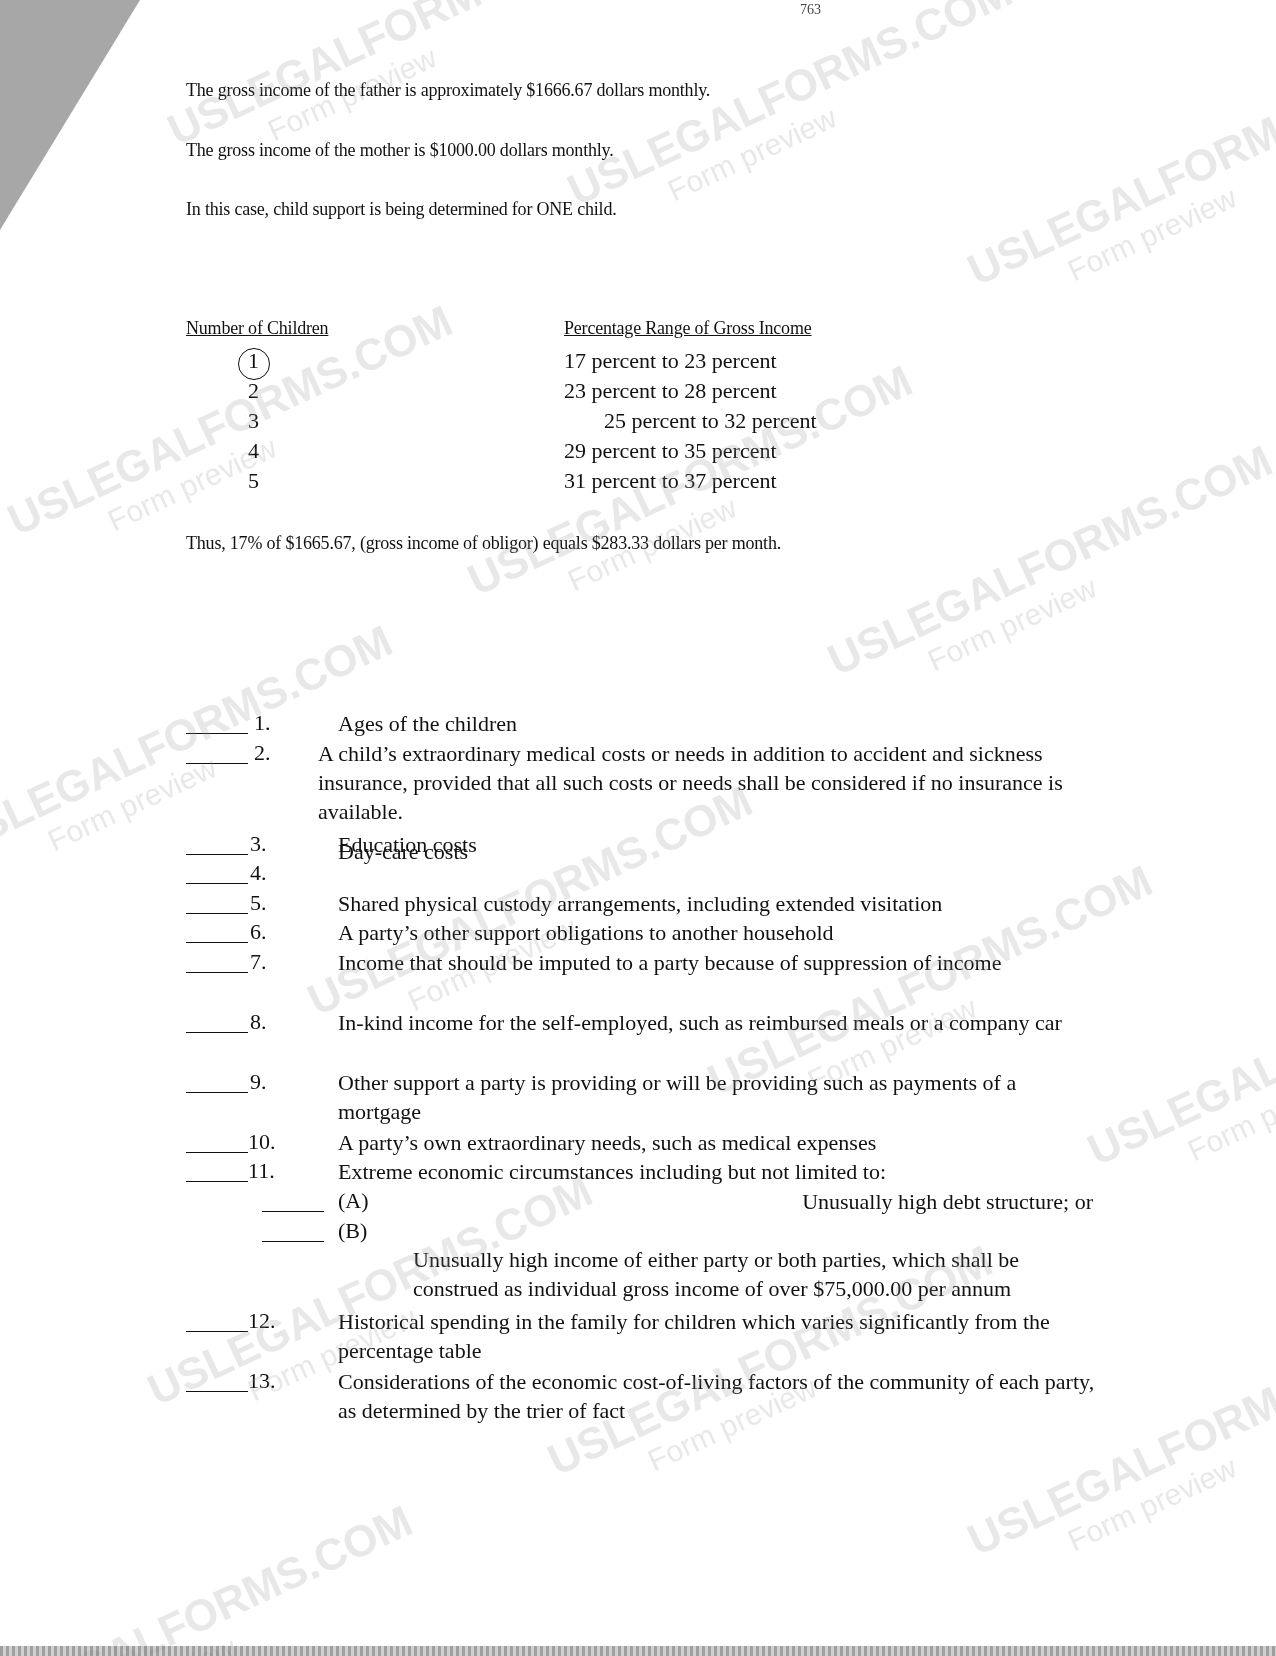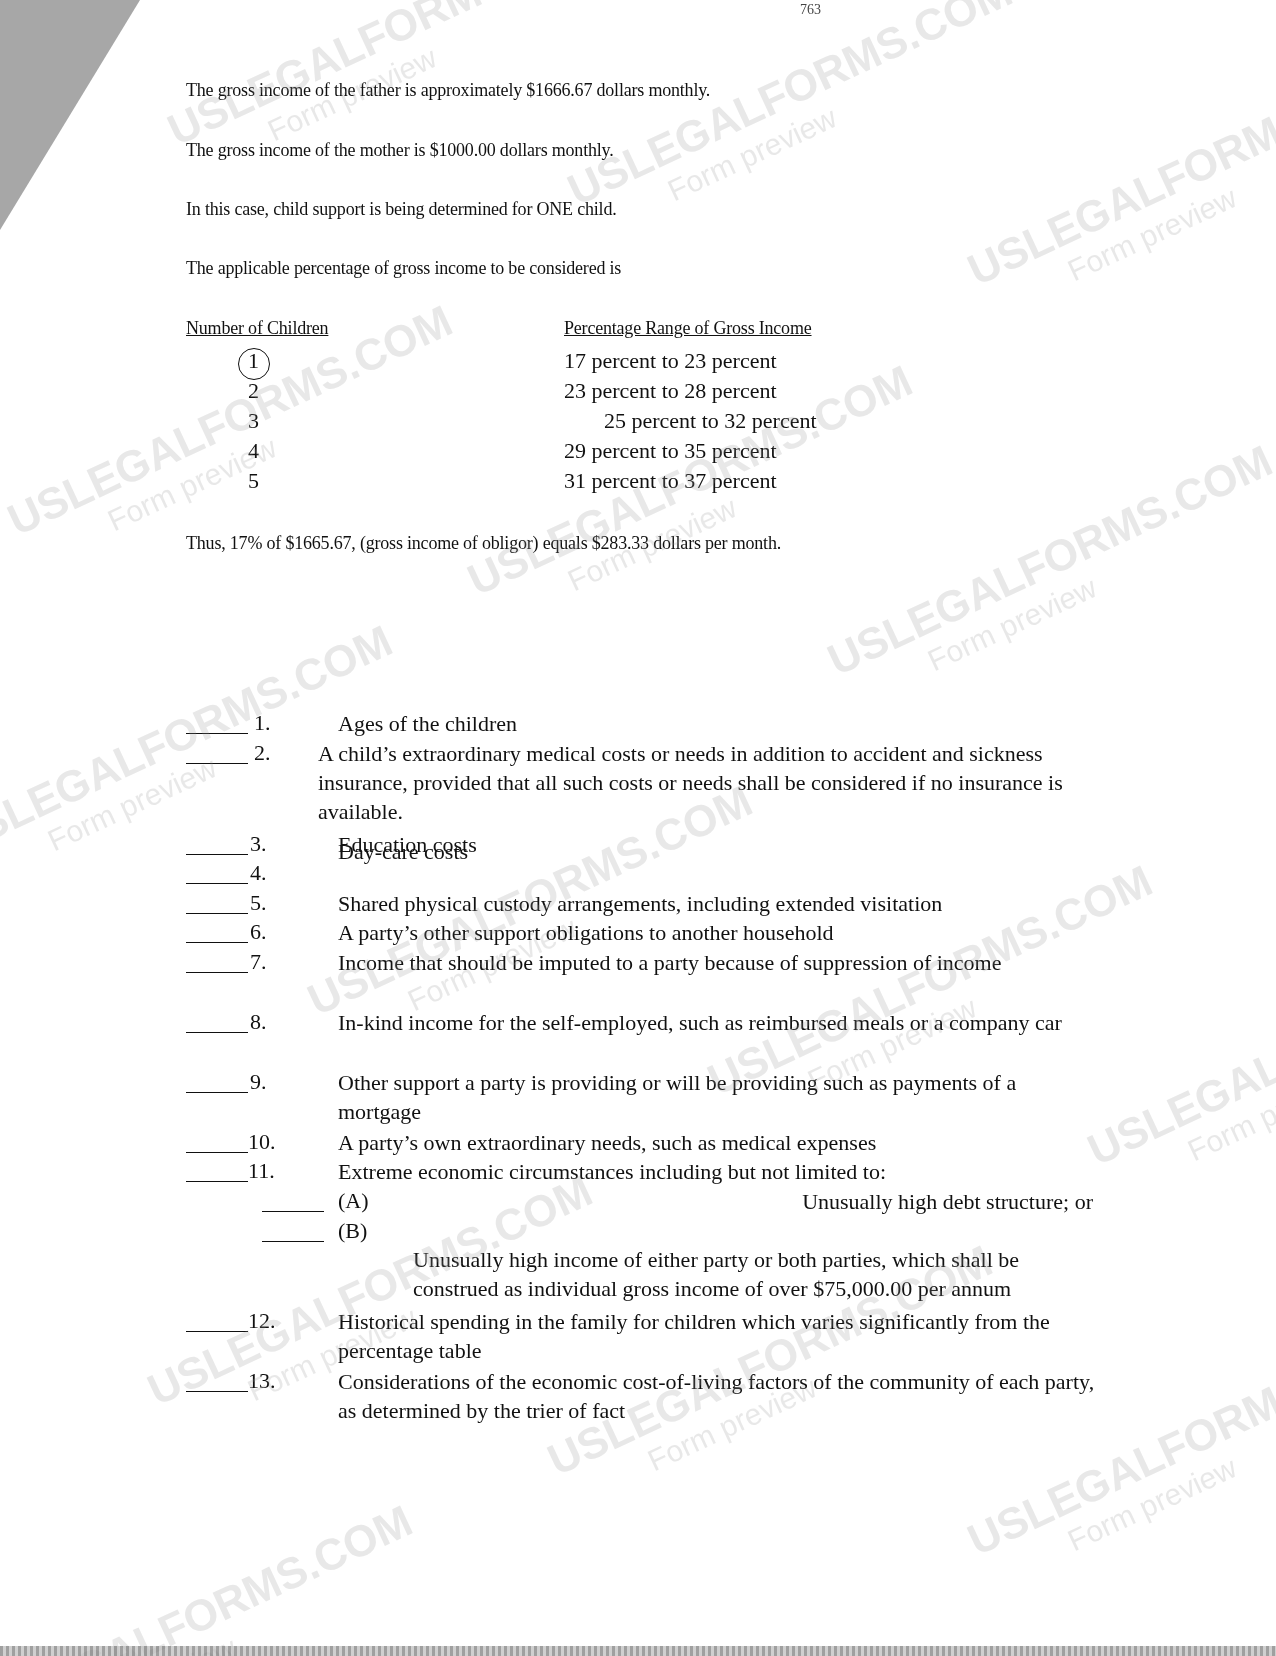--- a/index.html
+++ b/index.html
@@ -26,21 +26,20 @@
 </head>
 <body>
 
 <div class="page">
   <div class="corner"></div>
   <div class="top-mark">763</div>
 
   <div class="line" style="left:186px;top:80px;">The gross income of the father is approximately $1666.67 dollars monthly.</div>
   <div class="line" style="left:186px;top:140px;">The gross income of the mother is $1000.00 dollars monthly.</div>
   <div class="line" style="left:186px;top:199px;">In this case, child support is being determined for ONE child.</div>
-  <div class="line" style="left:186px;top:258px;">The applicable percentage of gross income to be considered is</div>
 
   <div>
     <div class="line u" style="left:186px;top:318px;">Number of Children</div>
     <div class="line u" style="left:564px;top:318px;">Percentage Range of Gross Income</div>
 
     <div class="circle" style="left:238px;top:348px;"></div>
     <div class="tbl-row" style="left:248px;top:348px;">1</div>
     <div class="tbl-row" style="left:564px;top:348px;">17 percent to 23 percent</div>
     <div class="tbl-row" style="left:248px;top:378px;">2</div>
     <div class="tbl-row" style="left:564px;top:378px;">23 percent to 28 percent</div>

